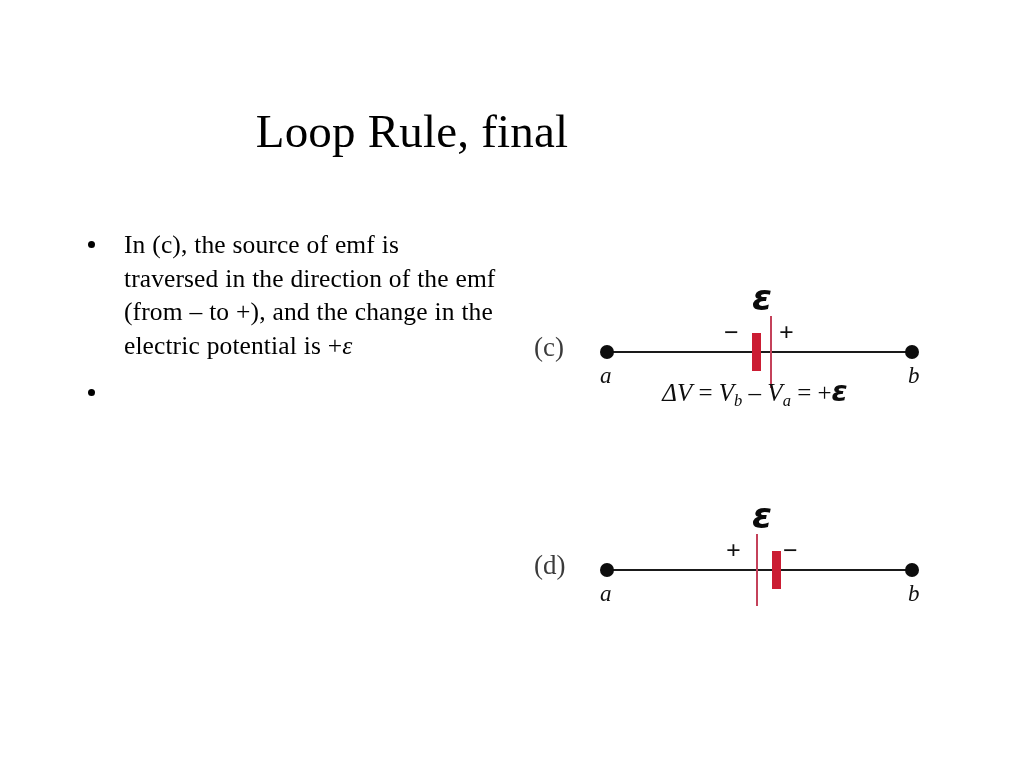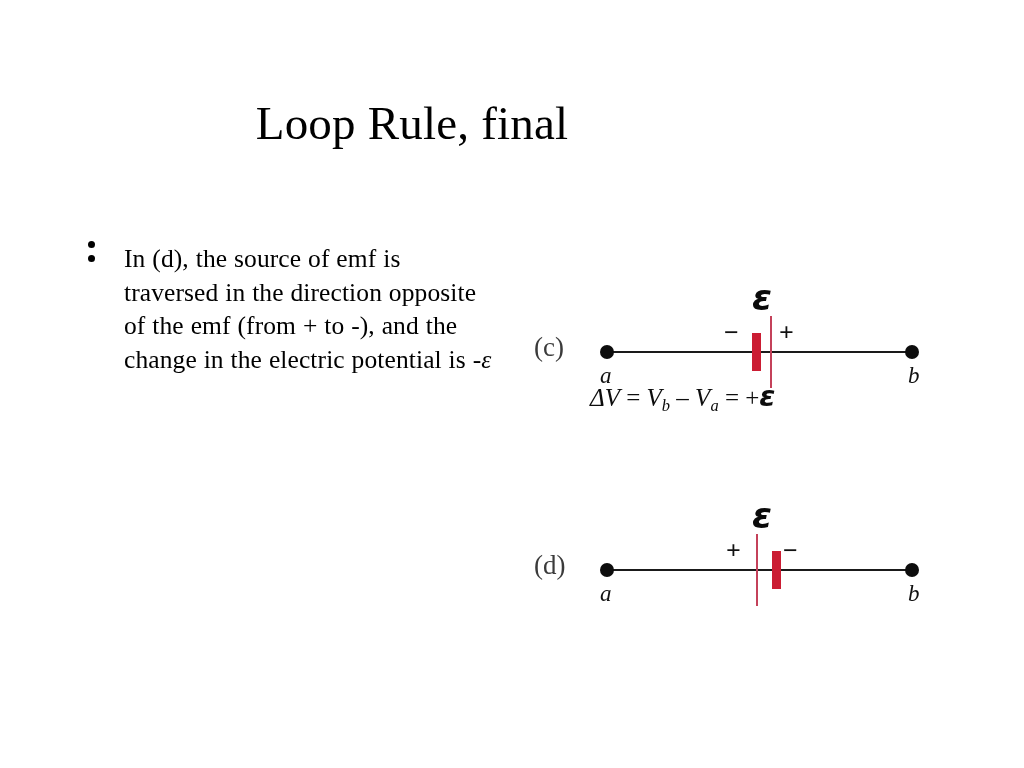--- a/index.html
+++ b/index.html
@@ -15,21 +15,21 @@
     overflow: hidden;
     font-family: "Liberation Serif", "DejaVu Serif", serif;
     color: #000000;
     -webkit-font-smoothing: antialiased;
   }
 
   
   .slide-title {
     position: absolute;
     left: 0;
-    top: 96px;
+    top: 104px;
     width: 824px;
     text-align: center;
     font-size: 47px;
     line-height: 54px;
     font-weight: normal;
     letter-spacing: 0.2px;
     color: #000000;
     white-space: nowrap;
   }
 
@@ -162,22 +162,23 @@
     font-style: italic;
     color: #0a0a0a;
     font-family: "DejaVu Sans", "Liberation Sans", sans-serif;
   }
 
   .fig-equation {
     position: absolute;
     left: 60px;
     top: 100px;
     width: 330px;
+    text-align: center;
     font-size: 25px;
-    line-height: 40px;
+    line-height: 30px;
     color: #0d0d0d;
     white-space: nowrap;
   }
   .fig-equation .v-it { font-style: italic; }
   .fig-equation sub {
     font-style: italic;
     font-size: 0.66em;
     vertical-align: -0.28em;
   }
   .fig-equation .eps-big {
@@ -189,25 +190,25 @@
 </style>
 </head>
 <body style="background: rgb(255, 255, 255);">
 
 <div class="slide-title">Loop Rule, final</div>
 
 <div class="body-block">
 
   <div class="bullet-row">
     <span class="bullet-dot"></span>
+    <div class="bullet-text"><span>In (c), the source of emf is traversed in the direction of the emf (from – to +), and the change in the electric potential is +</span><span class="eps-inline">ε</span></div>
   </div>
 
   <div class="bullet-row">
     <span class="bullet-dot"></span>
-    <div class="bullet-text"><span>In (d), the source of emf is traversed in the direction opposite of the emf (from + to -), and the change in the electric potential is -</span><span class="eps-inline">ε</span></div>
   </div>
 
 </div>
 
 <div class="figure" id="figure-c">
 
   <div class="fig-label">(c)</div>
 
   <div class="wire"></div>
   <div class="node-dot left"></div>

